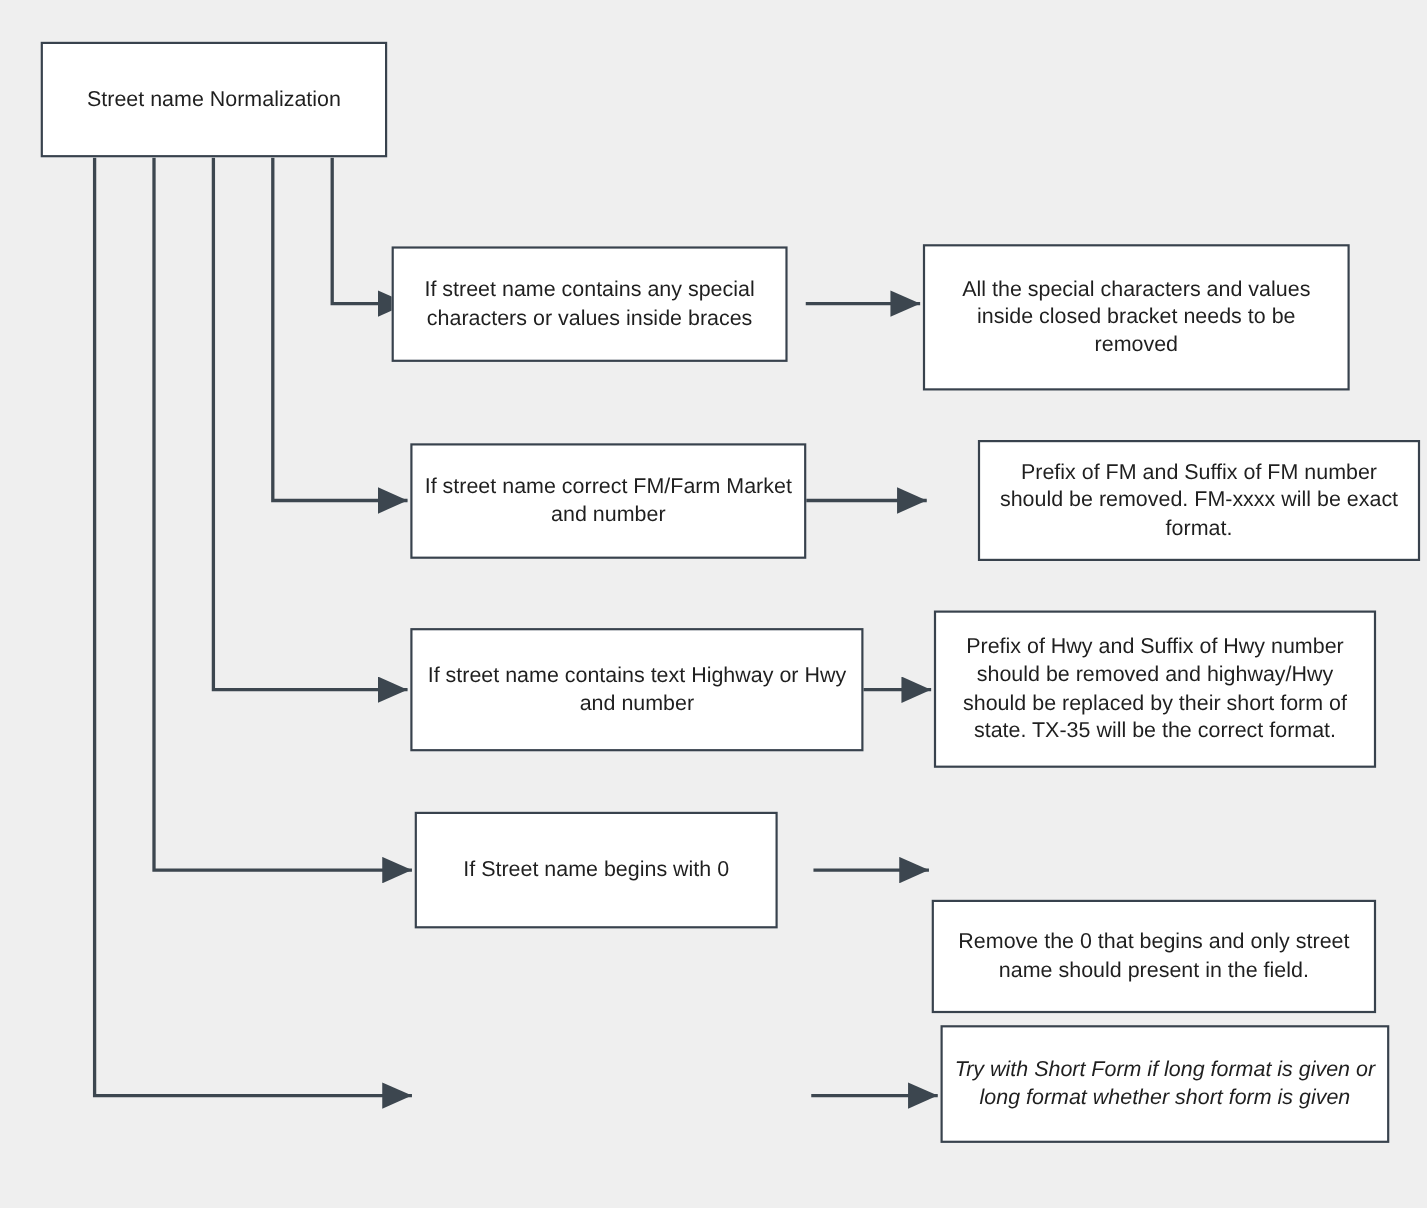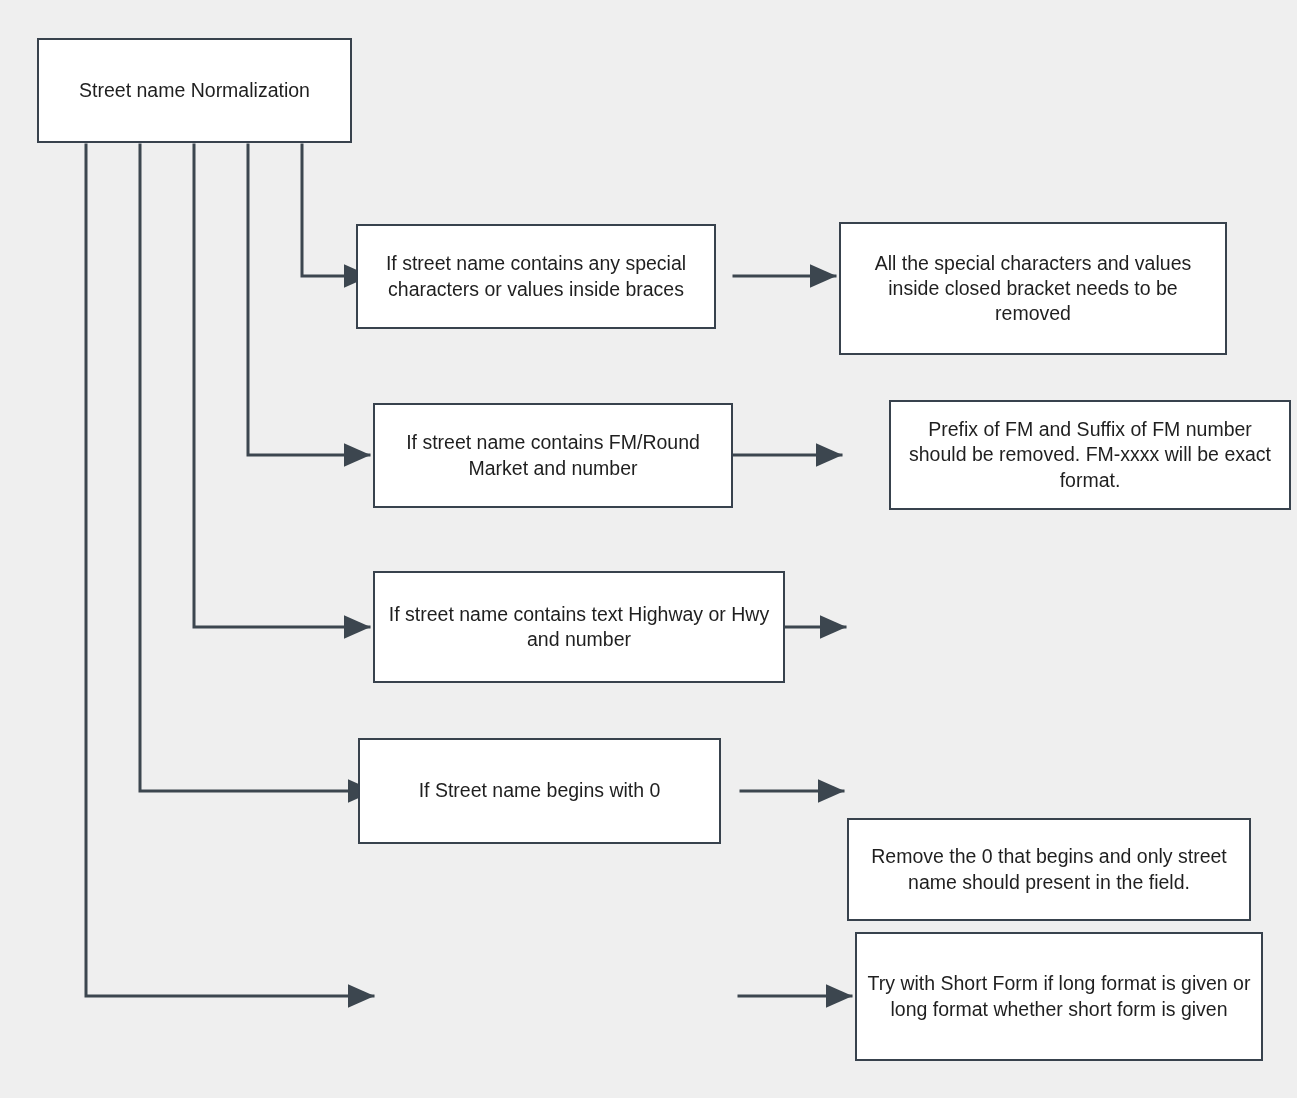--- a/index.html
+++ b/index.html
@@ -81,34 +81,37 @@
   </div>
 
   <div class="node" style="left:356px; top:224px; width:360px; height:105px;">
     <span>If street name contains any special characters or values inside braces</span>
   </div>
   <div class="node" style="left:839px; top:222px; width:388px; height:133px;">
     <span>All the special characters and values inside closed bracket needs to be removed</span>
   </div>
 
   <div class="node" style="left:373px; top:403px; width:360px; height:105px;">
-    <span>If street name contains FM/Round Market and number</span>
+    <span>If street name correct FM/Farm Market and number</span>
   </div>
   <div class="node" style="left:845px; top:400px; width:402px; height:110px;margin-left:44px;">
     <span>Prefix of FM and Suffix of FM number should be removed. FM-xxxx will be exact format.</span>
   </div>
 
   <div class="node" style="left:373px; top:571px; width:412px; height:112px;">
     <span>If street name contains text Highway or Hwy and number</span>
   </div>
+  <div class="node" style="left:849px; top:555px; width:402px; height:143px;">
+    <span>Prefix of Hwy and Suffix of Hwy number should be removed and highway/Hwy should be replaced by their short form of state. TX-35 will be the correct format.</span>
+  </div>
 
-  <div class="node" style="left:358px; top:738px; width:363px; height:106px;">
+  <div class="node" style="left:377px; top:738px; width:330px; height:106px;">
     <span>If Street name begins with 0</span>
   </div>
   <div class="node" style="left:847px; top:784px; width:404px; height:103px;margin-top:34px;">
     <span>Remove the 0 that begins and only street name should present in the field.</span>
   </div>
 
-  <div class="node" style="left:855px; top:932px; width:408px; height:129px;">
+  <div class="node" style="left:855px; top:932px; width:408px; height:107px;font-style:italic;">
     <span>Try with Short Form if long format is given or long format whether short form  is given</span>
   </div>
 
 </div>
 
 </body></html>

